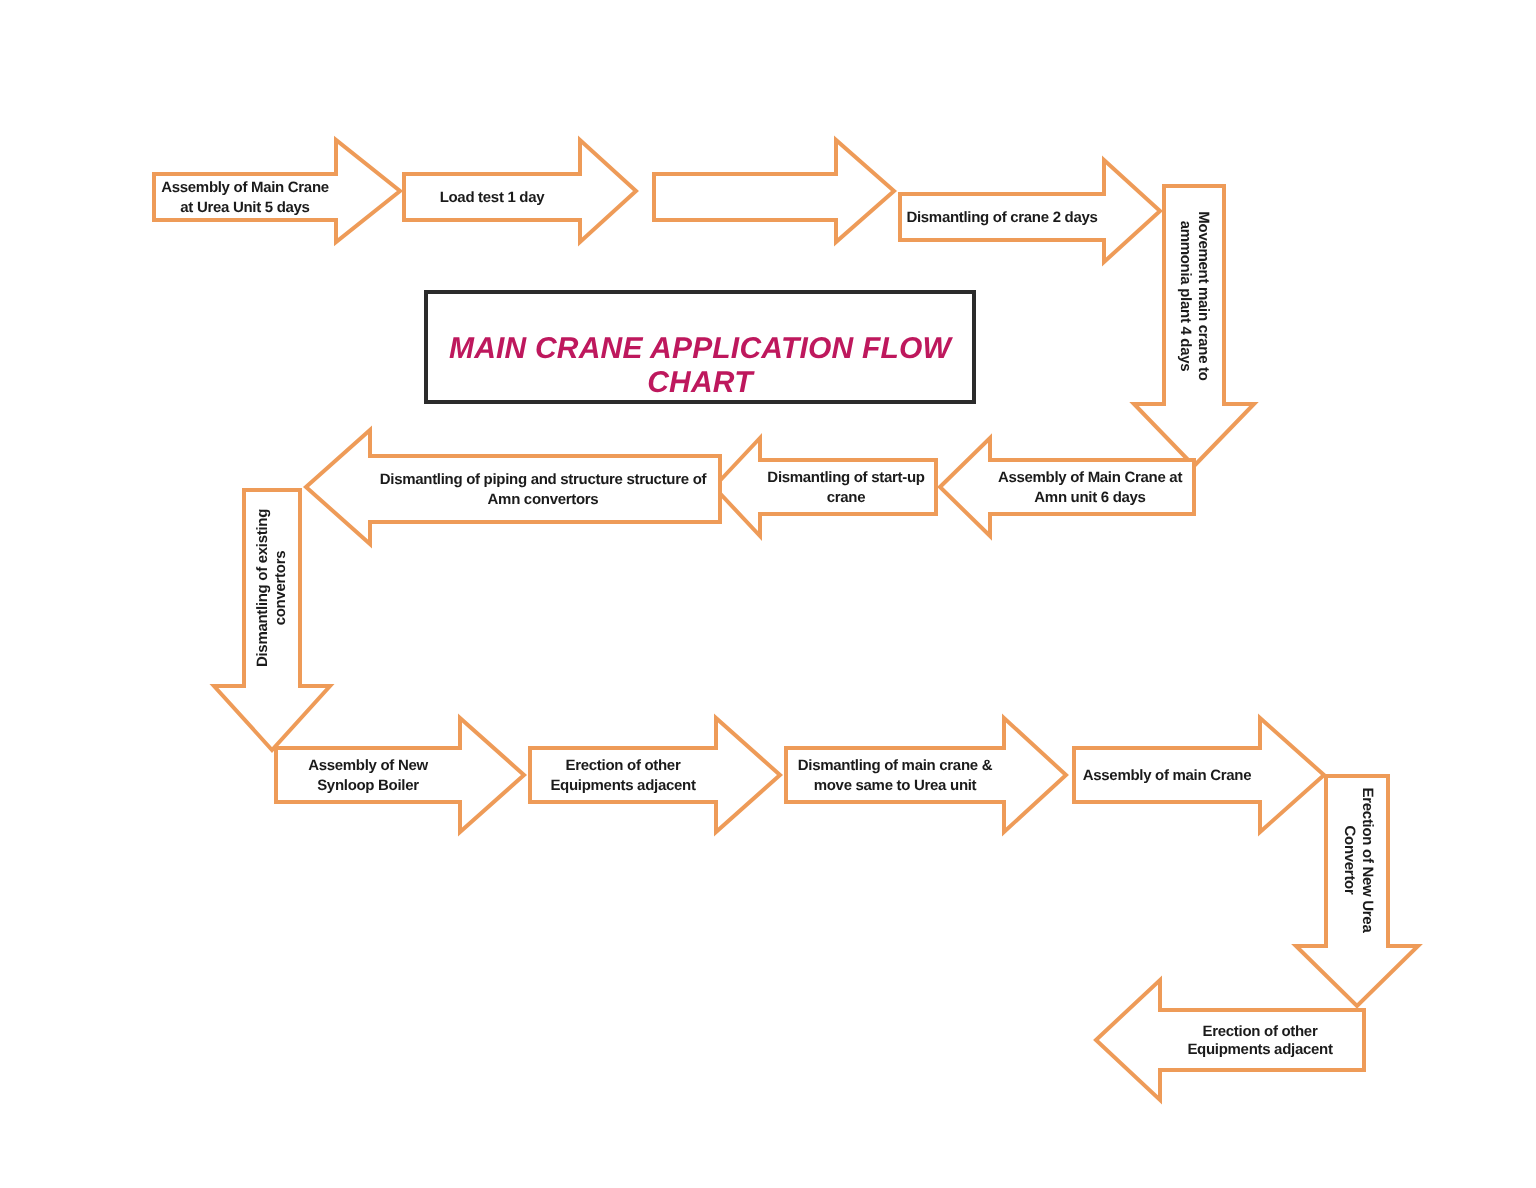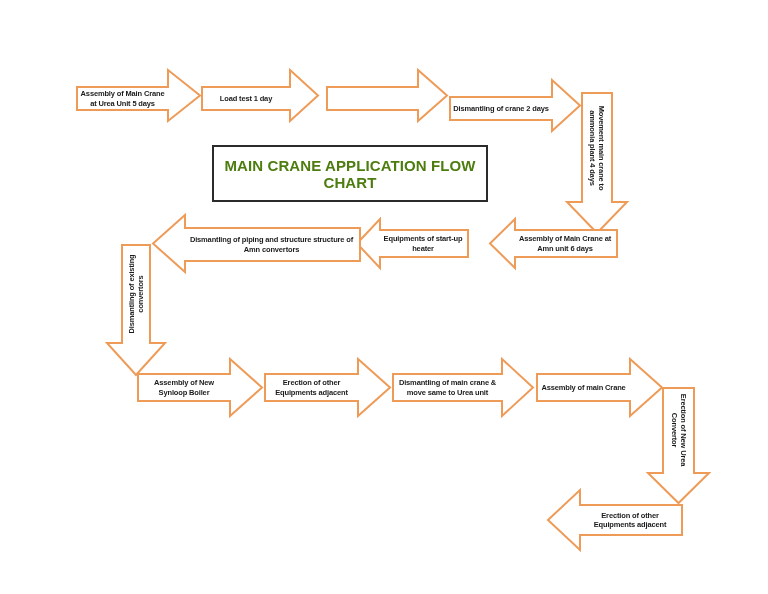--- a/index.html
+++ b/index.html
@@ -17,22 +17,22 @@
   }
   .vlbl{
     position:absolute;text-align:center;font-weight:bold;font-size:7.5px;line-height:1.25;
     letter-spacing:-0.15px;color:#1b1b1b;
   }
   .rot90{transform:translate(-50%,-50%) rotate(90deg);}
   .rotm90{transform:translate(-50%,-50%) rotate(-90deg);}
   .title-box{
     position:absolute;left:212px;top:145px;width:272px;height:53px;
     border:2px solid #2b2b2b;background:#ffffff;
-    display:flex;align-items:center;justify-content:center;
-    font-weight:bold;font-size:15px;color:#4d7c0f;letter-spacing:0.1px;text-align:center;
+    display:flex;align-items:flex-end;justify-content:center;
+    font-weight:bold;font-size:15px;color:#be185d;letter-spacing:0.1px;text-align:center;font-style:italic;
   }
 </style>
 </head>
 <body>
 
 <div class="canvas">
 
   <div class="title-box">
     <span>MAIN CRANE APPLICATION FLOW CHART</span>
   </div>
@@ -64,32 +64,32 @@
     <div class="lbl" style="left:2px;top:17px;width:98px;height:23px">Dismantling of crane 2 days</div>
   </div>
 
   <div class="step" style="left:567px;top:93px;width:60px;height:140px">
     <svg width="60" height="140" viewBox="0 0 60 140">
         <polygon points="15,0 15,109 0,109 30,140 60,109 45,109 45,0"></polygon>
       </svg>
     <div class="vlbl rot90" style="left:30px;top:55px;width:104px">Movement main crane to ammonia plant 4 days</div>
   </div>
 
-  <div class="step" style="left:490px;top:219px;width:147px;height:49px">
+  <div class="step" style="left:470px;top:219px;width:147px;height:49px">
     <svg width="127" height="49" viewBox="0 0 127 49">
         <polygon points="0,24.5 25,0 25,11 127,11 127,38 25,38 25,49"></polygon>
       </svg>
     <div class="lbl" style="left:25px;top:11px;width:100px;height:27px">Assembly of Main Crane at Amn unit 6 days</div>
   </div>
 
   <div class="step" style="left:357px;top:219px;width:111px;height:49px">
     <svg width="111" height="49" viewBox="0 0 111 49">
         <polygon points="0,24.5 23,0 23,11 111,11 111,38 23,38 23,49"></polygon>
       </svg>
-    <div class="lbl" style="left:23px;top:11px;width:86px;height:27px">Equipments of start-up heater</div>
+    <div class="lbl" style="left:23px;top:11px;width:86px;height:27px">Dismantling of start-up crane</div>
   </div>
 
   <div class="step" style="left:153px;top:215px;width:207px;height:57px">
     <svg width="207" height="57" viewBox="0 0 207 57">
         <polygon points="0,28.5 32,0 32,13 207,13 207,46 32,46 32,57"></polygon>
       </svg>
     <div class="lbl" style="left:32px;top:13px;width:173px;height:33px">Dismantling of piping and structure structure of Amn convertors</div>
   </div>
 
   <div class="step" style="left:107px;top:245px;width:58px;height:130px">

